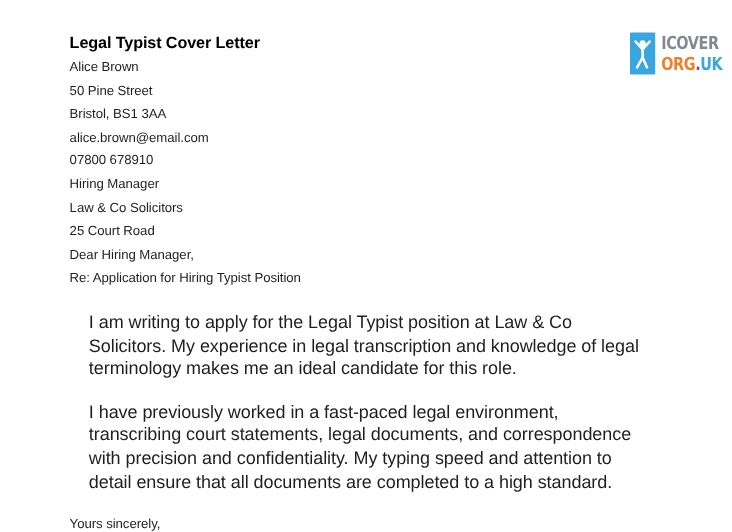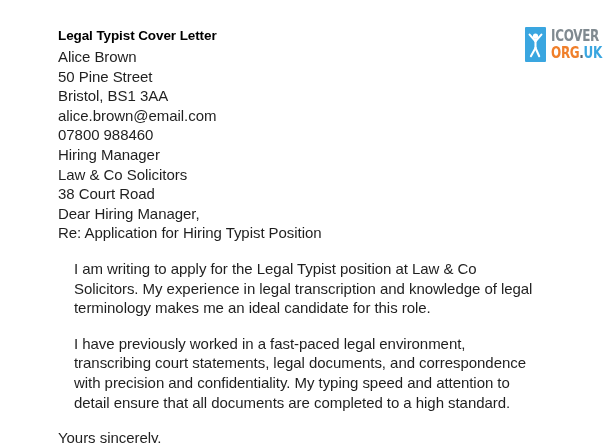--- a/index.html
+++ b/index.html
@@ -80,21 +80,21 @@
   }
   .doc-title {
     font-size: 13.5px;
     font-weight: bold;
     line-height: 20px;
     margin: 0 0 1px 0;
     color: #000000;
     letter-spacing: -0.1px;
   }
   .line {
-    font-size: 15px;
+    font-size: 11px;
     line-height: 19.6px;
     color: #1f1f1f;
     margin: 0;
     letter-spacing: -0.05px;
   }
   .para {
     font-size: 15px;
     line-height: 19.6px;
     color: #1f1f1f;
     margin: 16px;
@@ -125,26 +125,26 @@
   </div>
 
   <div class="letter">
 
     <p class="doc-title">Legal Typist Cover Letter</p>
 
     <p class="line">Alice Brown</p>
     <p class="line">50 Pine Street</p>
     <p class="line">Bristol, BS1 3AA</p>
     <p class="line">alice.brown@email.com</p>
-    <p class="line">07800 988460</p>
+    <p class="line">07800 678910</p>
 
 
     <p class="line">Hiring Manager</p>
     <p class="line">Law &amp; Co Solicitors</p>
-    <p class="line">38 Court Road</p>
+    <p class="line">25 Court Road</p>
 
     <p class="line">Dear Hiring Manager,</p>
     <p class="line">Re: Application for Hiring Typist Position</p>
 
     <p class="para">I am writing to apply for the Legal Typist position at Law &amp; Co Solicitors. My experience in legal transcription and knowledge of legal terminology makes me an ideal candidate for this role.</p>
     <p class="para">I have previously worked in a fast-paced legal environment, transcribing court statements, legal documents, and correspondence with precision and confidentiality. My typing speed and attention to detail ensure that all documents are completed to a high standard.</p>
 
     <p class="line">Yours sincerely,</p>
 
   </div>

